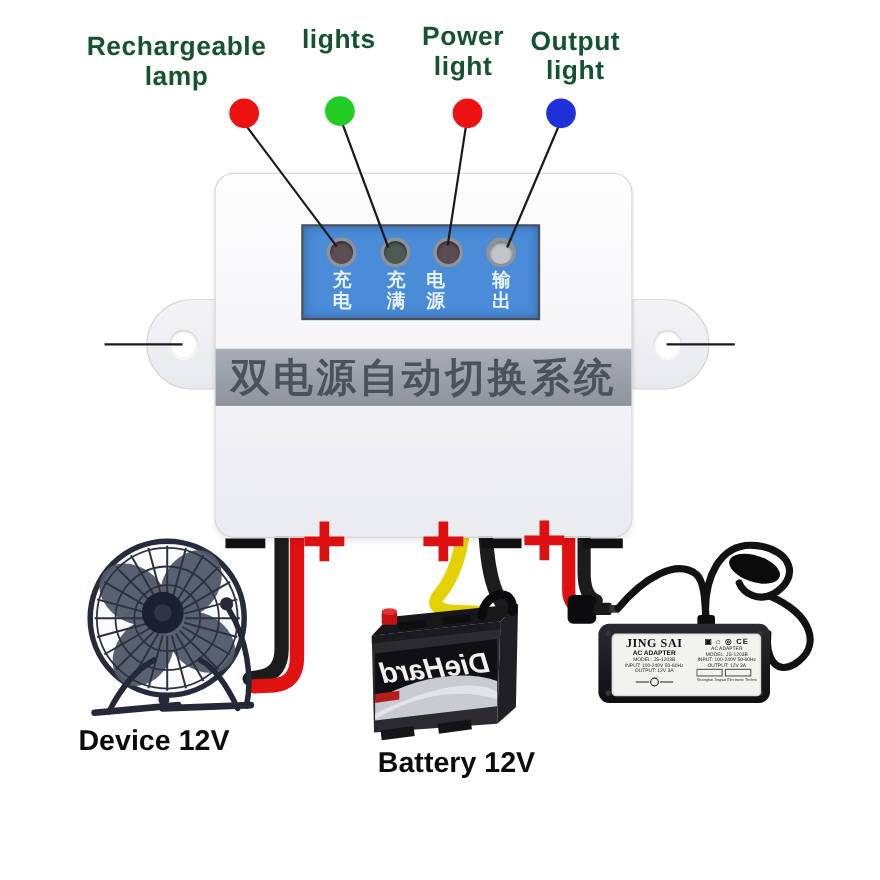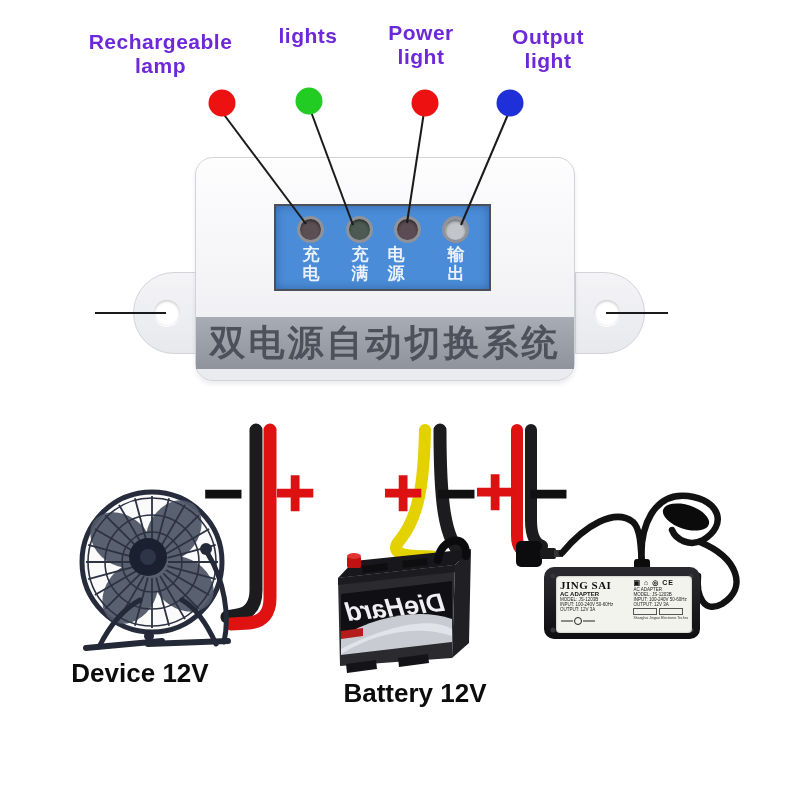--- a/index.html
+++ b/index.html
@@ -1,34 +1,34 @@
 <!DOCTYPE html>
 <html><head>
 <meta charset="utf-8">
 <style>
   html,body{margin:0;padding:0;background:#ffffff;}
   .canvas{position:relative;width:800px;height:800px;background:#ffffff;overflow:hidden;
           font-family:"Liberation Sans",sans-serif;}
   svg{position:absolute;left:0;top:0;}
 
   
-  .callout{position:absolute;text-align:center;font-weight:bold;font-size:21px;
-           line-height:1.12;color:#6d28d9;letter-spacing:0.5px;}
+  .callout{position:absolute;text-align:center;font-weight:bold;font-size:24px;
+           line-height:1.12;color:#14532d;letter-spacing:0.5px;}
 
   
   .ear{position:absolute;top:272px;height:82px;background:linear-gradient(180deg,#f4f4f7,#e8e9ed);
        border:1px solid #d3d4d9;box-sizing:border-box;}
   .ear.left{left:133px;width:66px;border-radius:41px 0 0 41px;}
   .ear.right{left:575px;width:70px;border-radius:0 41px 41px 0;}
   .hole{position:absolute;width:26px;height:26px;border-radius:50%;background:#ffffff;
         box-shadow:inset 0 1px 3px rgba(0,0,0,.25), 0 1px 0 #fff;}
   .ear.left .hole{left:20px;top:27px;}
   .ear.right .hole{left:18px;top:27px;}
 
-  .controller{position:absolute;left:195px;top:157px;width:380px;height:224px;
+  .controller{position:absolute;left:195px;top:157px;width:380px;height:332px;
       background:linear-gradient(180deg,#fdfdfe 0%,#f4f4f7 55%,#eaebef 100%);
       border:1px solid #d2d3d8;border-radius:18px;box-sizing:border-box;
       box-shadow:0 3px 5px rgba(0,0,0,.08), inset 0 1px 0 #ffffff;}
   .panel{position:absolute;left:78px;top:46px;width:217px;height:87px;
       border:2px solid #4b5058;box-sizing:border-box;
       box-shadow:inset 0 0 10px rgba(0,0,40,.28);}
   .led{position:absolute;top:10px;width:27px;height:27px;border-radius:50%;
       border:3px solid #8f9298;box-sizing:border-box;
       box-shadow:inset 0 2px 3px rgba(0,0,0,.45);}
   .led-label{position:absolute;top:39px;width:24px;text-align:center;font-size:17px;
@@ -42,21 +42,21 @@
   .sign{position:absolute;transform:translate(-50%,-50%);font-family:"DejaVu Sans",sans-serif;
         font-weight:900;font-size:54px;-webkit-text-stroke:2.5px;}
 
   
   .dev-label{position:absolute;text-align:center;font-weight:bold;font-size:26px;color:#0c0c0c;}
 
   
   .ad-label{position:absolute;left:556px;top:576px;width:136px;height:57px;background:#f3f3ee;
       border-radius:4px;box-sizing:border-box;padding:3px 4px;display:flex;gap:4px;
       box-shadow:inset 0 0 2px rgba(0,0,0,.4);}
-  .ad-col{overflow:hidden;}
+  .ad-col{overflow:hidden;text-align:center;}
   .ad-col.l{width:56%;}
   .ad-col.r{width:44%;}
   .ad-brand{font-family:"Liberation Serif",serif;font-weight:bold;font-size:11px;color:#111;
       letter-spacing:.5px;white-space:nowrap;}
   .ad-type{font-size:6px;font-weight:bold;color:#111;white-space:nowrap;}
   .ad-line{font-size:4.5px;color:#222;white-space:nowrap;}
   .ad-marks{font-size:7px;font-weight:bold;color:#111;white-space:nowrap;letter-spacing:1px;}
   .ad-boxes{display:flex;gap:2px;margin-top:1px;}
   .ad-box{display:inline-block;width:22px;height:5px;border:0.5px solid #555;}
   .ad-company{font-size:3.5px;color:#333;white-space:nowrap;margin-top:1px;}
@@ -205,21 +205,21 @@
     <div>Rechargeable</div>
     <div>lamp</div>
   </div>
   <div class="callout" style="left:252px;top:24px;width:112px;">
     <div>lights</div>
   </div>
   <div class="callout" style="left:366px;top:21px;width:110px;">
     <div>Power</div>
     <div>light</div>
   </div>
-  <div class="callout" style="left:492px;top:25px;width:112px;">
+  <div class="callout" style="left:467px;top:25px;width:112px;">
     <div>Output</div>
     <div>light</div>
   </div>
 
   <span class="sign" style="left: 223px; top: 492px; color: rgb(17, 17, 17);">−</span>
   <span class="sign" style="left: 295px; top: 491px; color: rgb(221, 17, 17);">+</span>
   <span class="sign" style="left: 403px; top: 491px; color: rgb(221, 17, 17);">+</span>
   <span class="sign" style="left: 456px; top: 492px; color: rgb(17, 17, 17);">−</span>
   <span class="sign" style="left: 495px; top: 490px; color: rgb(221, 17, 17);">+</span>
   <span class="sign" style="left: 548px; top: 492px; color: rgb(17, 17, 17);">−</span>

